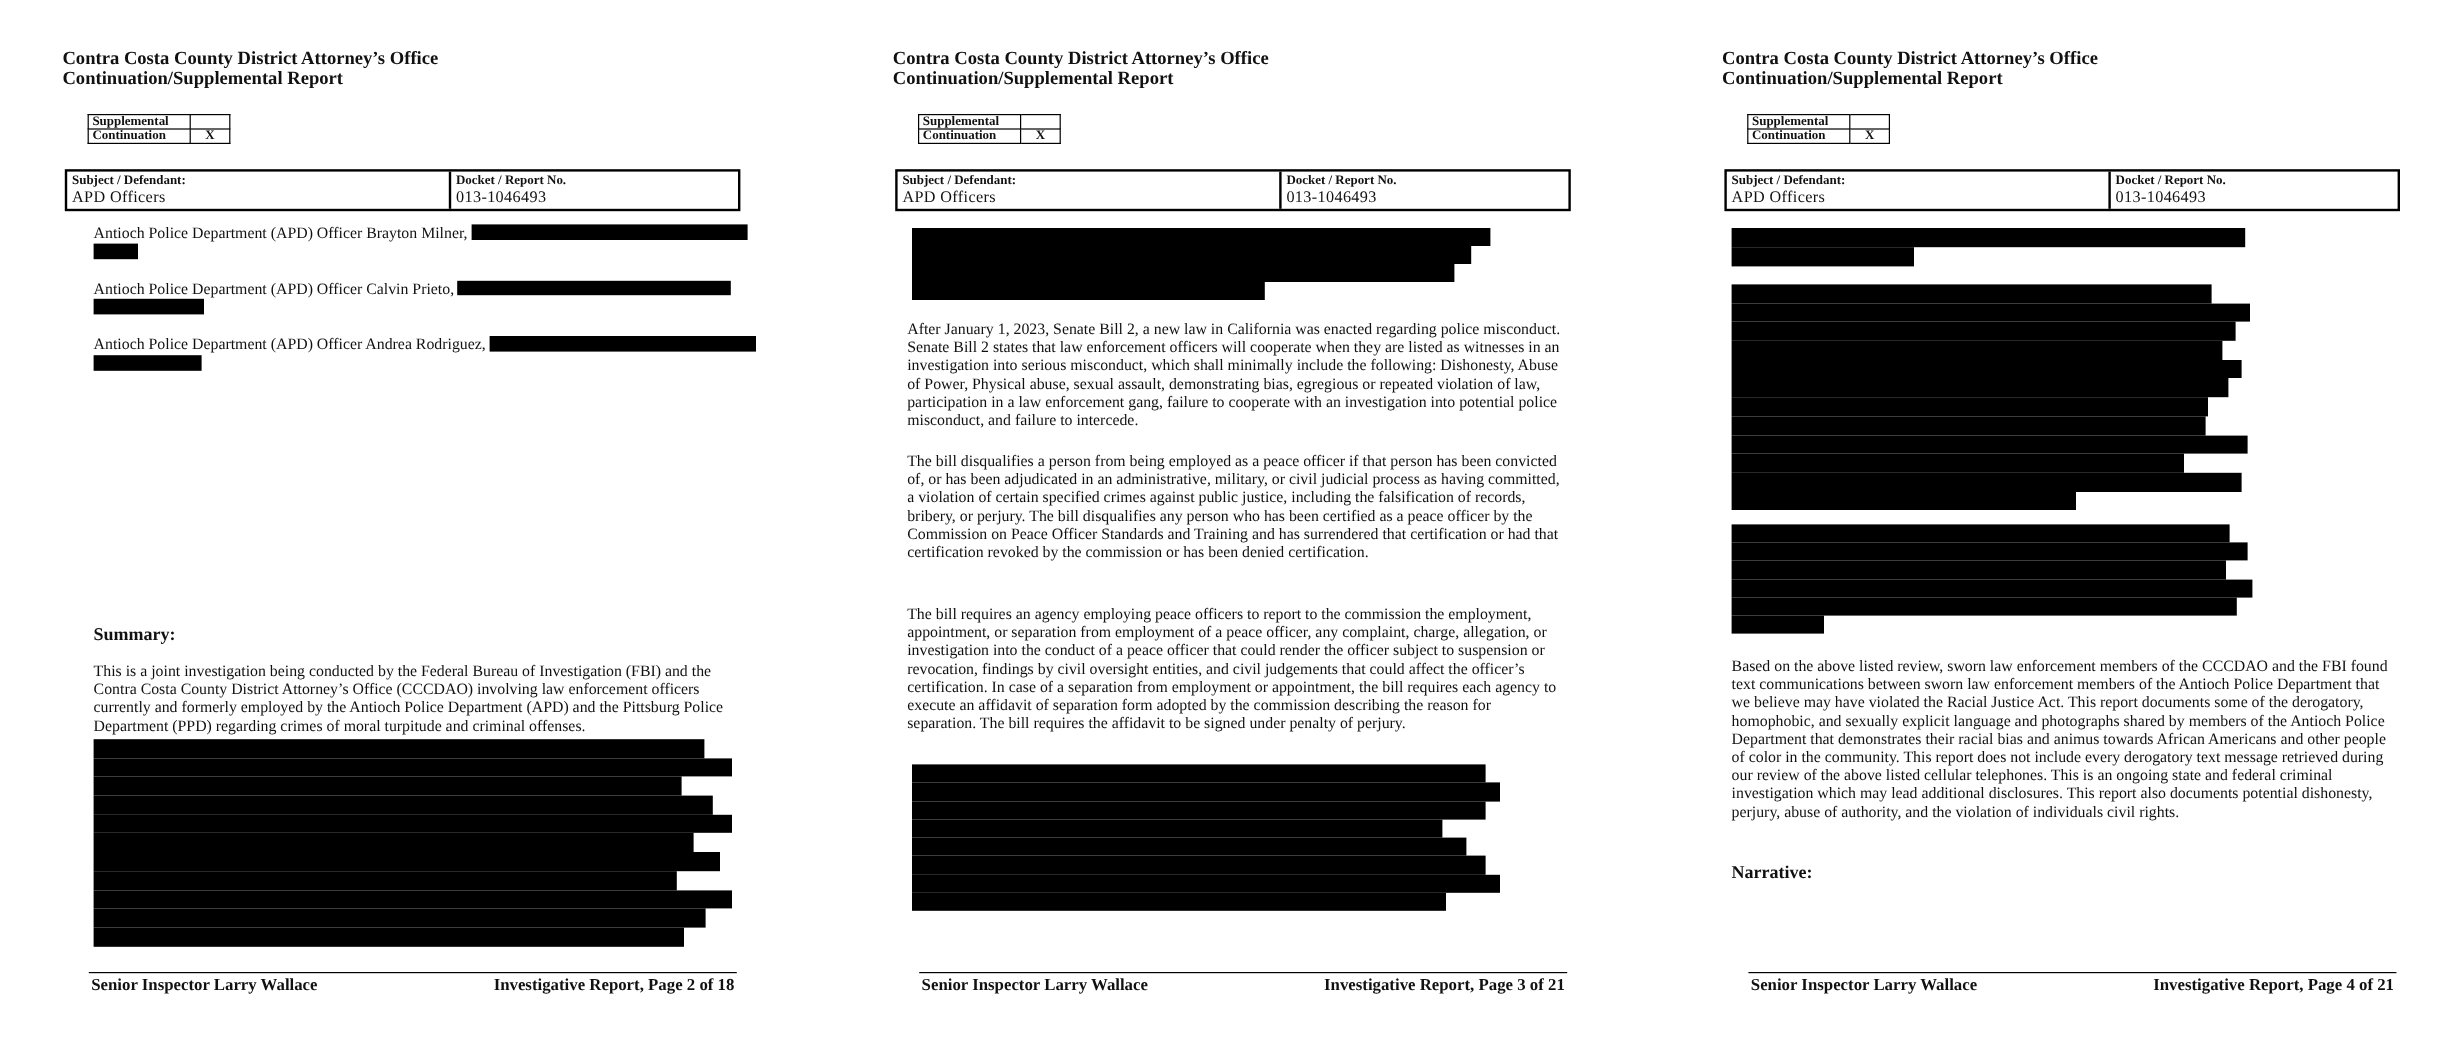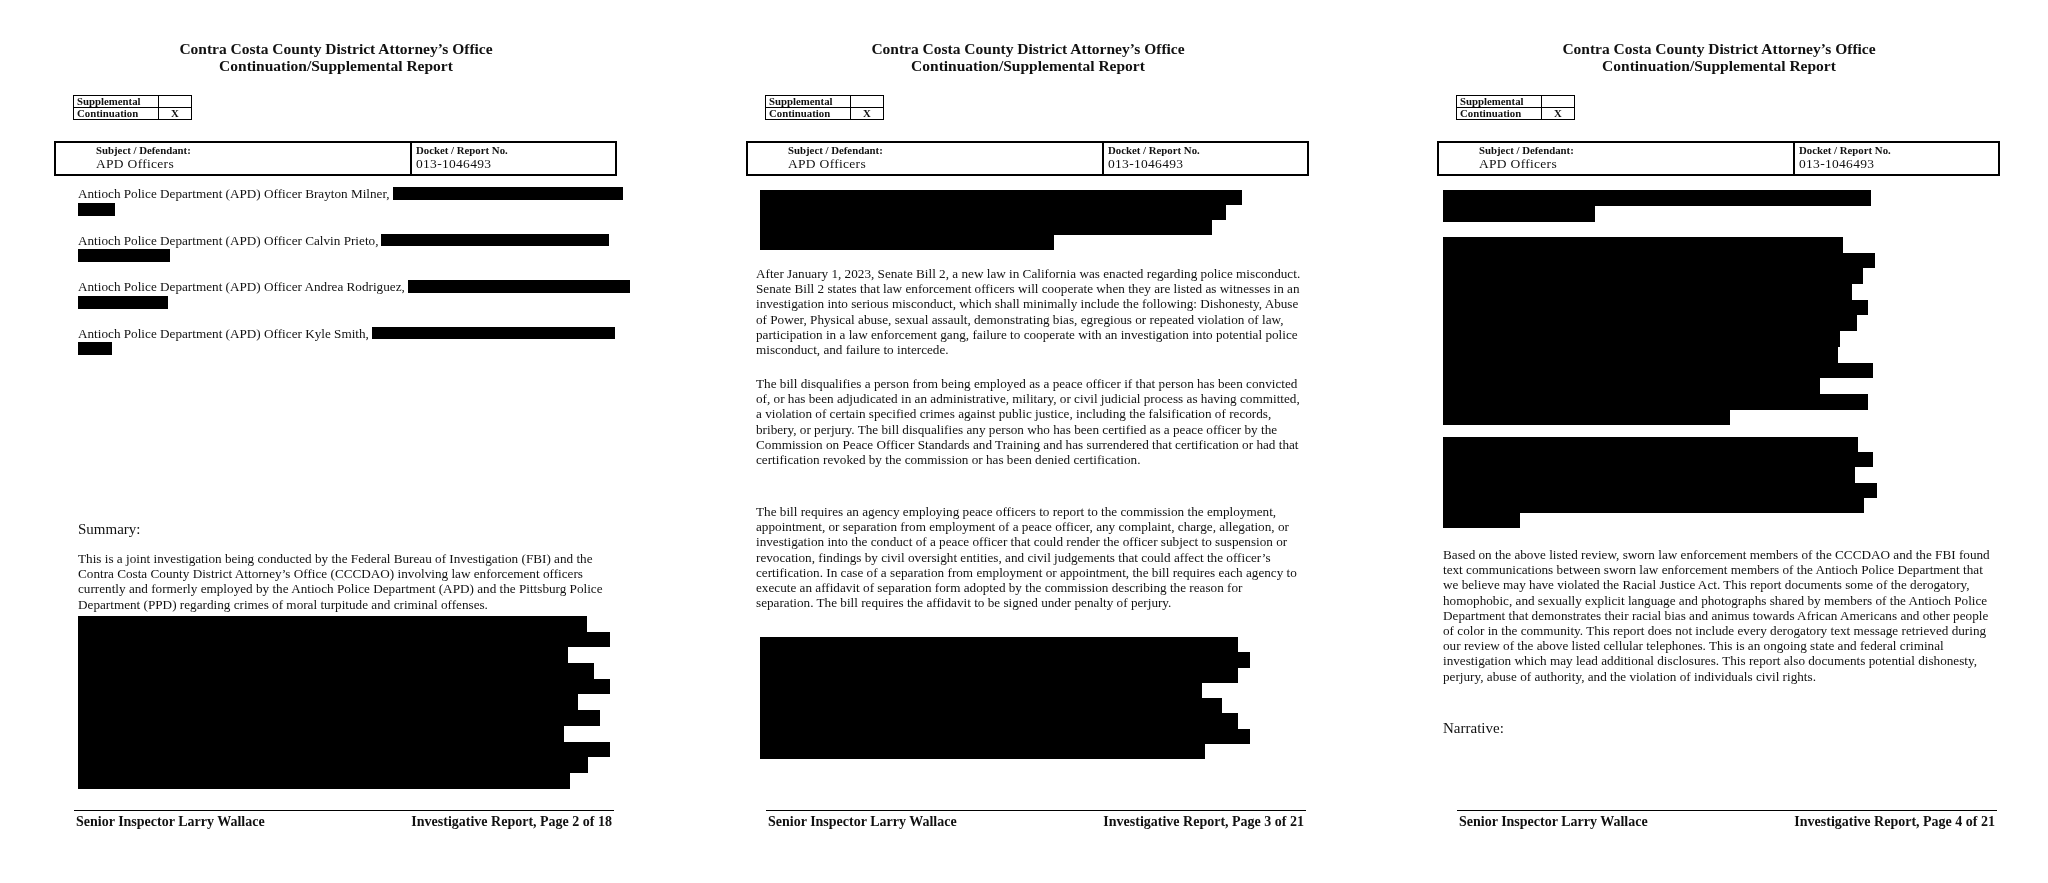--- a/index.html
+++ b/index.html
@@ -2,41 +2,41 @@
 <html><head>
 <meta charset="utf-8">
 <style>
   html,body{margin:0;padding:0;}
   body{
     width:2048px;height:883px;background:#ffffff;position:relative;
     font-family:"Liberation Serif", serif;color:#111111;
     -webkit-font-smoothing:antialiased;overflow:hidden;
   }
   .page{position:absolute;top:0;width:568px;height:883px;background:#ffffff;}
-  .title{position:absolute;top:40px;left:0;width:100%;text-align:center;
+  .title{position:absolute;top:40px;left:0;width:100%;text-align:left;
          font-weight:bold;font-size:15.5px;line-height:17px;}
   .type-table{position:absolute;top:95px;left:21px;border-collapse:collapse;}
   .type-table td{border:1.5px solid #000;font-size:10.8px;font-weight:bold;
                  padding:0 3px;height:11px;line-height:11px;}
   .type-table td.lbl{width:78px;margin-left:28px;}
   .type-table td.mark{width:26px;text-align:center;}
   .case-table{position:absolute;top:141px;left:2px;width:559px;height:31px;
               border:2px solid #000;display:flex;background:#fff;}
   .case-cell{padding:1px 4px;overflow:hidden;}
-  .case-cell.subject{width:310px;border-right:2px solid #000;margin-left:36px;}
+  .case-cell.subject{width:310px;border-right:2px solid #000;}
   .case-cell.docket{flex:1;}
   .cell-label{font-size:10.8px;font-weight:bold;line-height:12px;}
   .cell-value{font-size:13.5px;line-height:16px;letter-spacing:0.3px;}
   .officer-list{position:absolute;top:186px;left:26px;width:538px;}
   .officer{margin-bottom:17px;font-size:13.2px;line-height:15.5px;white-space:nowrap;}
   .redact-inline{display:inline-block;background:#000;height:12.5px;
                  vertical-align:-1.5px;margin-left:3px;}
   .redact-l2{background:#000;height:13px;margin-top:1px;}
   .redact-line{background:#000;}
-  .heading{position:absolute;font-weight:normal;font-size:15px;line-height:17px;}
+  .heading{position:absolute;font-weight:bold;font-size:15px;line-height:17px;}
   .para{position:absolute;font-size:13.2px;line-height:15.2px;text-align:left;}
   .redaction-block{position:absolute;}
   .footer-line{position:absolute;top:810px;left:22px;width:540px;border-top:1.5px solid #000;}
   .footer-text{position:absolute;top:814px;left:24px;width:536px;
                display:flex;justify-content:space-between;
                font-weight:bold;font-size:14px;line-height:16px;}
 </style>
 </head>
 <body>
 
@@ -73,24 +73,20 @@
       <span>Antioch Police Department (APD) Officer Brayton Milner,</span><span class="redact-inline" style="width: 230px;"></span>
       <div class="redact-l2" style="width: 37px;"></div>
     </div>
     <div class="officer">
       <span>Antioch Police Department (APD) Officer Calvin Prieto,</span><span class="redact-inline" style="width: 228px;"></span>
       <div class="redact-l2" style="width: 92px;"></div>
     </div>
     <div class="officer">
       <span>Antioch Police Department (APD) Officer Andrea Rodriguez,</span><span class="redact-inline" style="width: 222px;"></span>
       <div class="redact-l2" style="width: 90px;"></div>
-    </div>
-    <div class="officer">
-      <span>Antioch Police Department (APD) Officer Kyle Smith,</span><span class="redact-inline" style="width: 243px;"></span>
-      <div class="redact-l2" style="width: 34px;"></div>
     </div>
   </div>
 
   <div class="heading" style="top:521px;left:26px;">Summary:</div>
   <div class="para" style="top:551px;left:26px;width:536px;">This is a joint investigation being conducted by the Federal Bureau of Investigation (FBI) and the Contra Costa County District Attorney’s Office (CCCDAO) involving law enforcement officers currently and formerly employed by the Antioch Police Department (APD) and the Pittsburg Police Department (PPD) regarding crimes of moral turpitude and criminal offenses.</div>
   <div class="redaction-block" style="top:616px;left:26px;">
       <div class="redact-line" style="width: 509px; height: 15.7px;"></div>
       <div class="redact-line" style="width: 532px; height: 15.7px;"></div>
       <div class="redact-line" style="width: 490px; height: 15.7px;"></div>
       <div class="redact-line" style="width: 516px; height: 15.7px;"></div>

